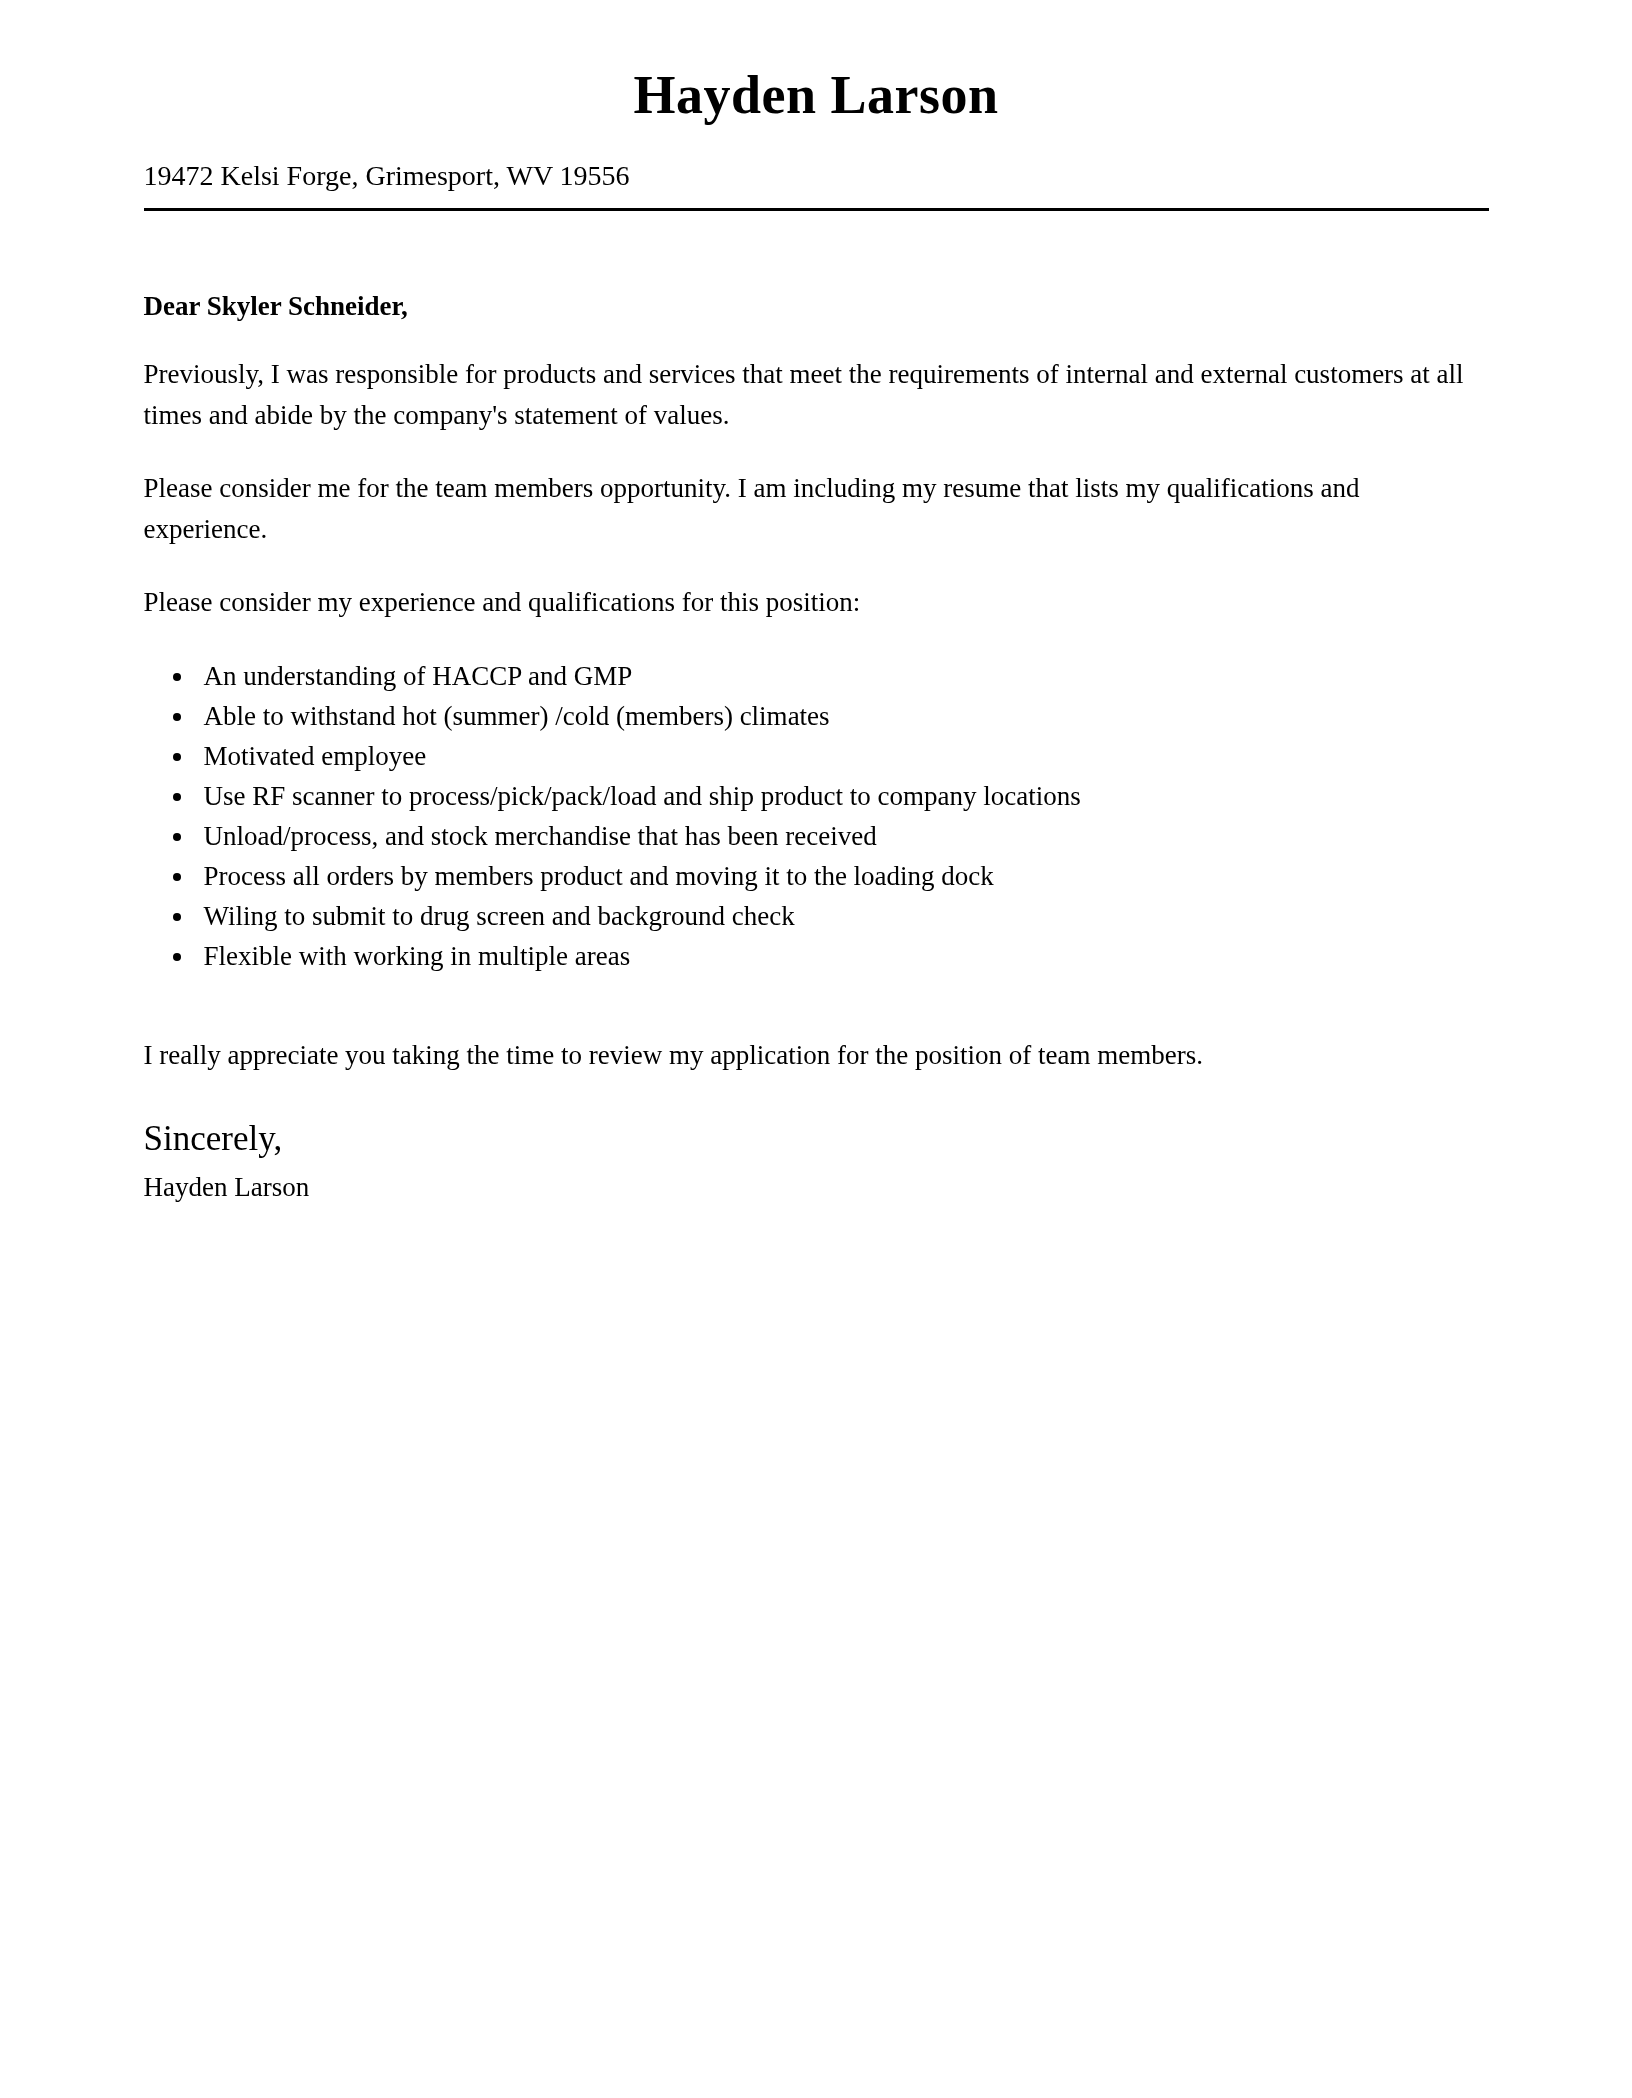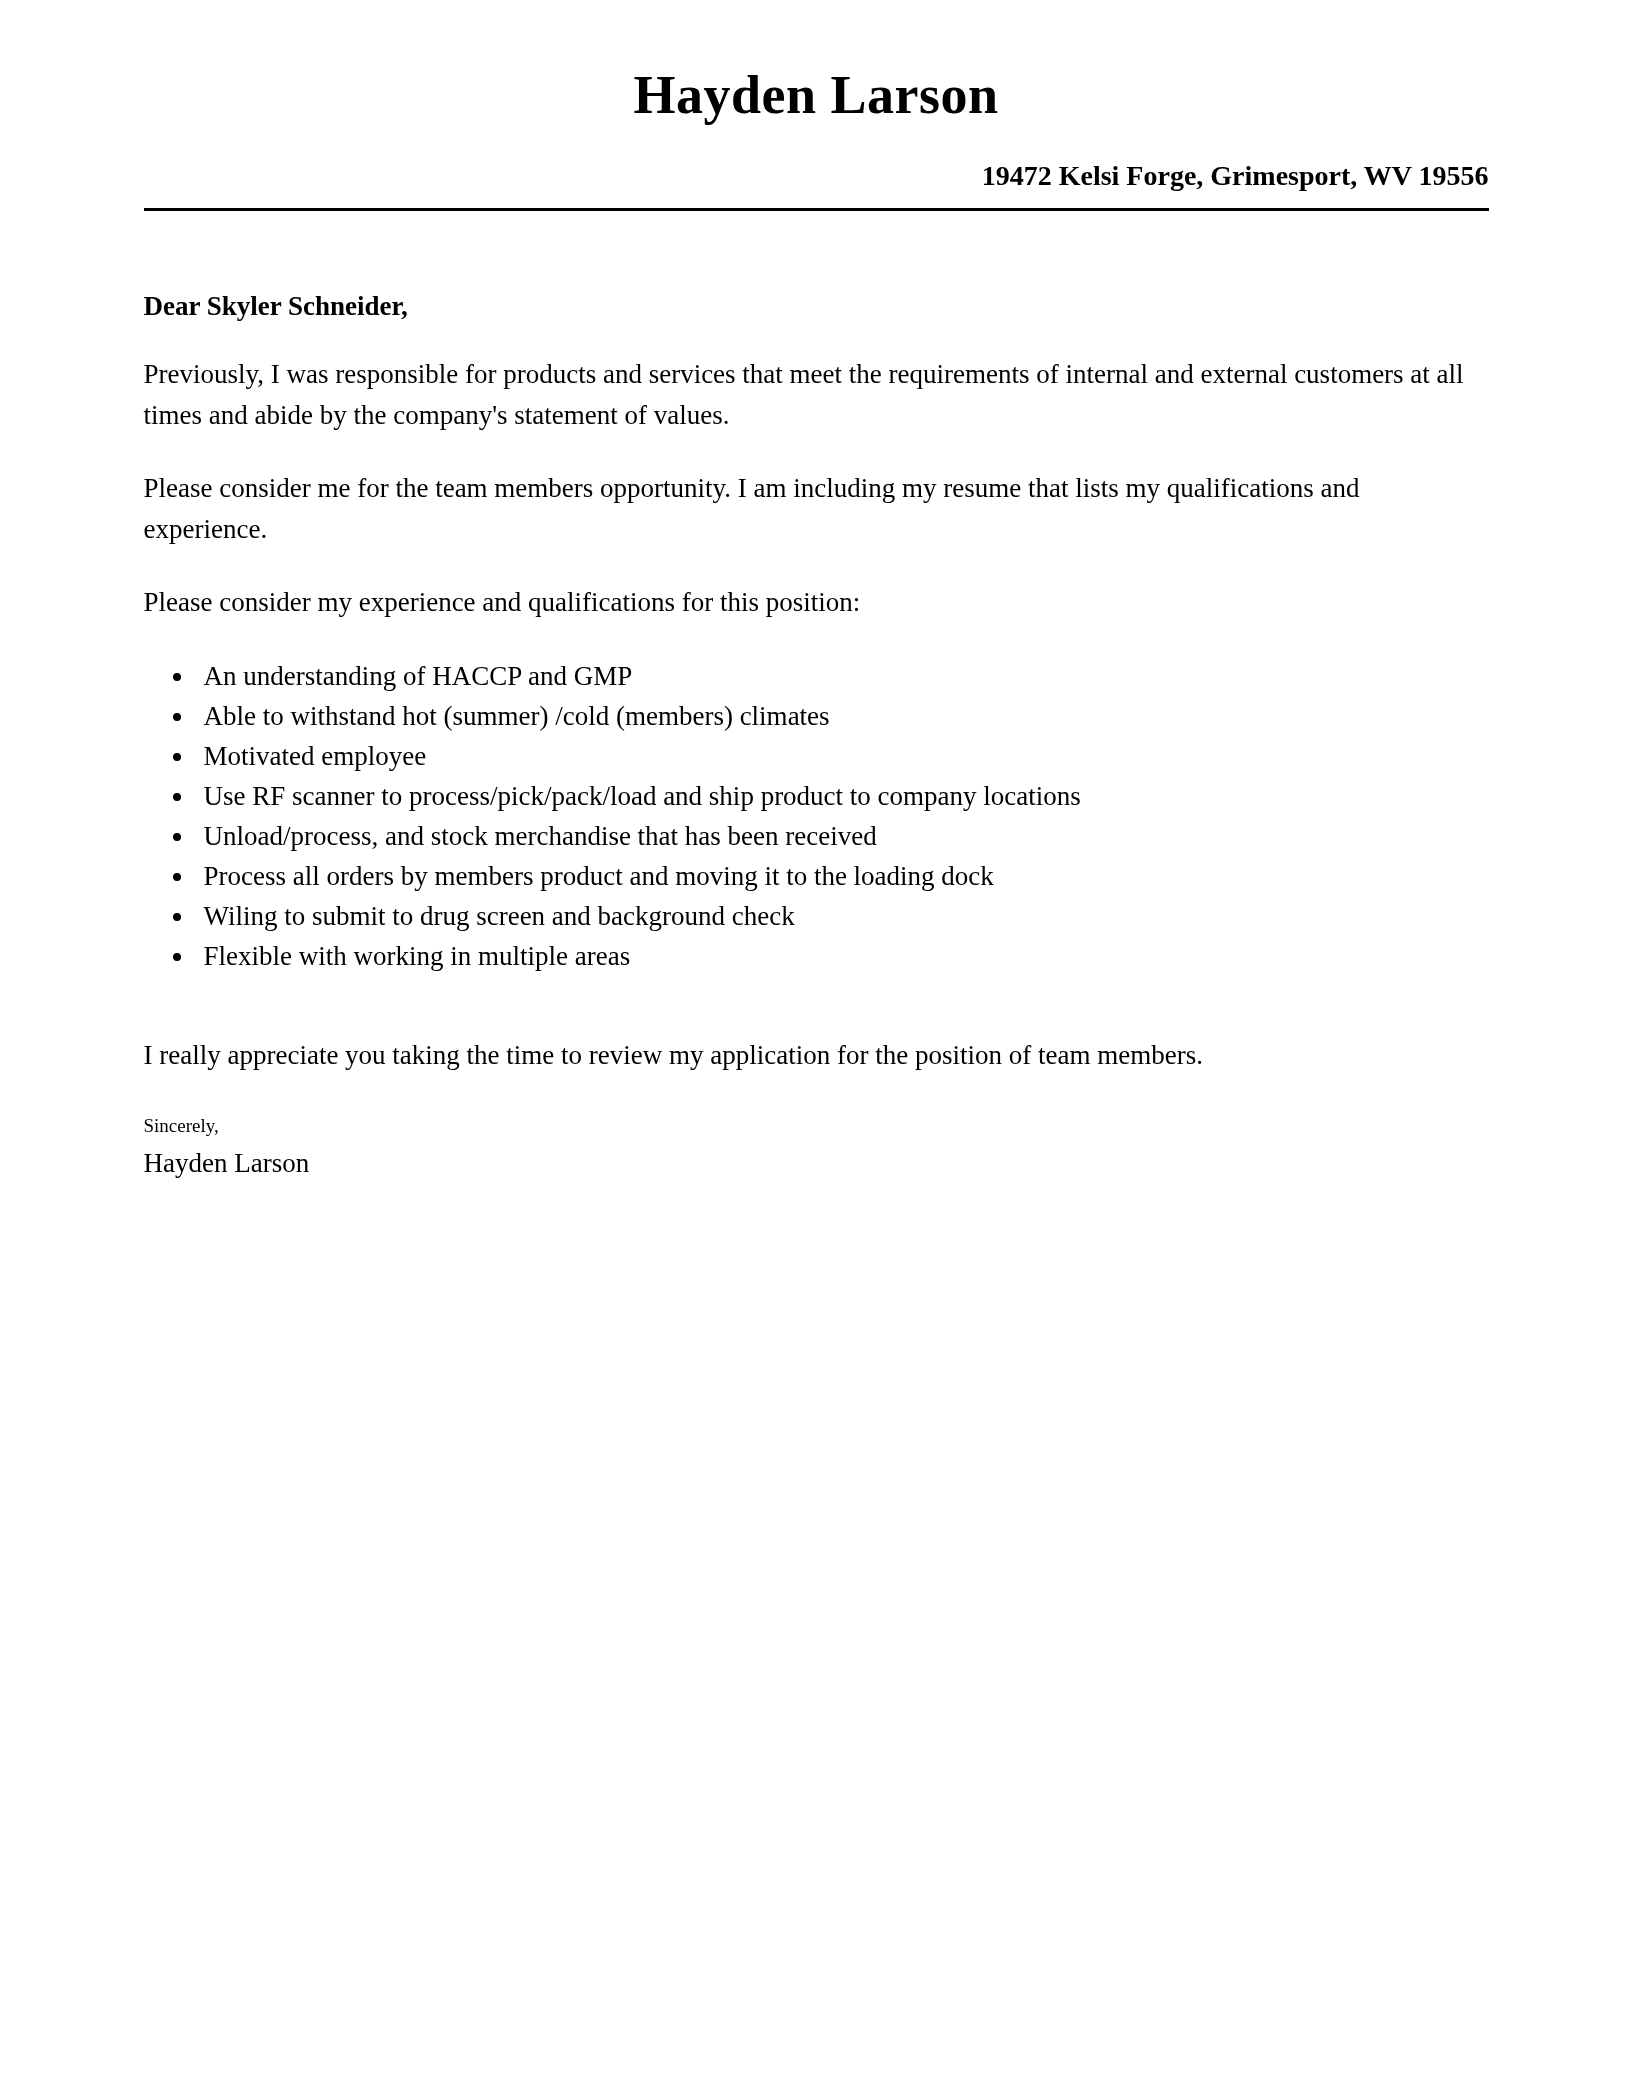--- a/index.html
+++ b/index.html
@@ -22,23 +22,23 @@
     padding-top: 52px;
   }
   .name {
     text-align: center;
     font-size: 54px;
     font-weight: bold;
     margin: 0;
     letter-spacing: 0.5px;
   }
   .address {
-    text-align: right;
+    text-align: left;
     font-size: 28px;
-    font-weight: bold;
+    font-weight: normal;
     margin: 34px 0 16px 0;
   }
   .divider {
     border: none;
     border-top: 3px solid #000000;
     margin: 0;
     height: 0;
   }
   .salutation {
     font-size: 27px;
@@ -60,21 +60,21 @@
     padding-left: 8px;
     margin: 0;
   }
   .closing-bold {
     font-size: 27px;
     font-weight: normal;
     line-height: 1.52;
     margin: 58px 0 0 0;
   }
   .signoff {
-    font-size: 19px;
+    font-size: 35px;
     line-height: 1.52;
     margin: 36px 0 0 0;
   }
   .signature {
     font-size: 27px;
     line-height: 1.52;
     margin: 2px 0 0 0;
   }
 </style>
 </head>

